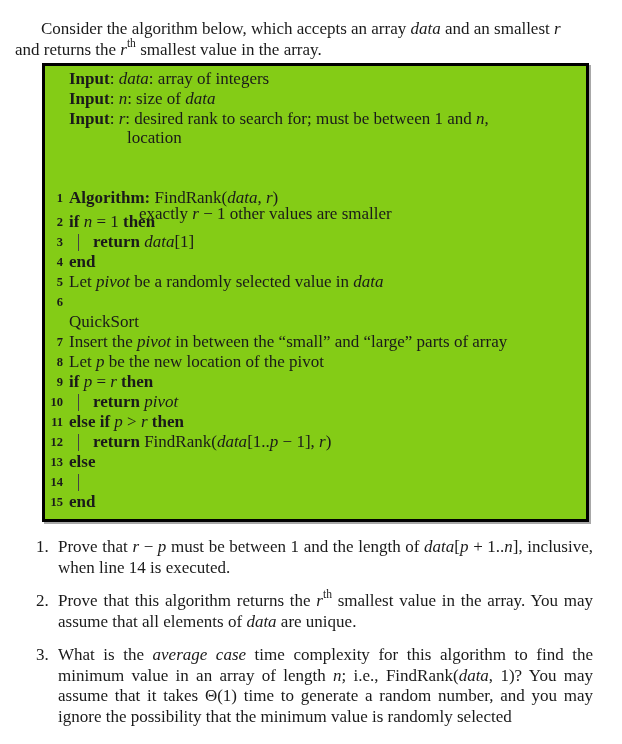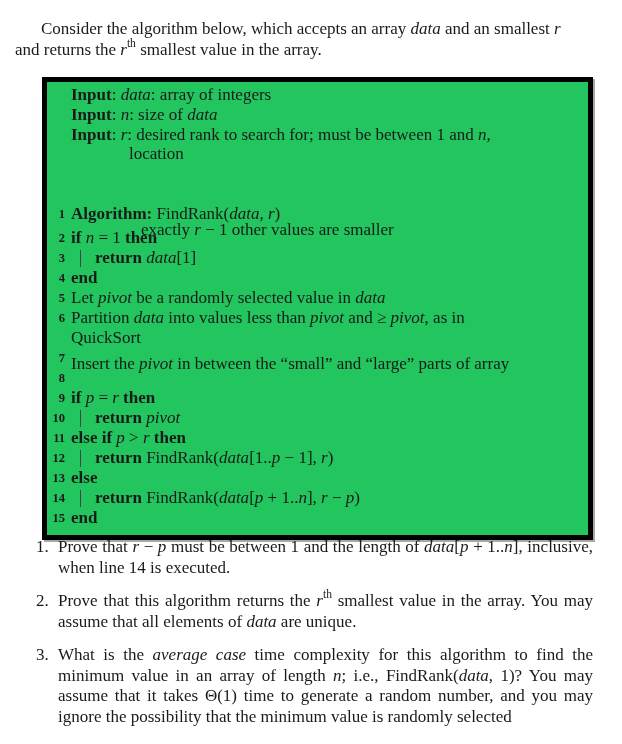--- a/index.html
+++ b/index.html
@@ -28,26 +28,26 @@
       font-family: "Liberation Serif", "DejaVu Serif", serif;
       font-size: 17px;
       line-height: 21px;
       text-align: justify;
     }
     .intro .p1 { text-indent: 26px; }
 
     .algo-box {
       position: absolute;
       left: 42px;
-      top: 77px;
+      top: 63px;
       width: 541px;
       height: 453px;
-      border: 5px solid #000000;
+      border: 3px solid #000000;
       box-shadow: 2px 2px 0 #a8a8a8;
-      background: #22c55e;
+      background: #84cc16;
     }
     .algo-line {
       position: absolute;
       font-family: "Liberation Serif", "DejaVu Serif", serif;
       font-size: 17px;
       line-height: 20px;
       white-space: nowrap;
     }
     .lineno {
       position: absolute;
@@ -133,33 +133,33 @@
   <div class="algo-line" style="left:24px; top:186px;">
     <b>end</b>
   </div>
 
   <span class="lineno" style="left:-2px; top:206px;">5</span>
   <div class="algo-line" style="left:24px; top:206px;">
     <span>Let </span><i>pivot</i><span> be a randomly selected value in </span><i>data</i>
   </div>
 
   <span class="lineno" style="left:-2px; top:226px;">6</span>
-  <div class="algo-line" style="left:24px; top:226px;">
-    <span>Partition </span><i>data</i><span> into values less than </span><i>pivot</i><span> and ≥ </span><i>pivot</i><span>, as in</span>
-  </div>
   <div class="algo-line" style="left:24px; top:246px;">
     <span>QuickSort</span>
   </div>
 
   <span class="lineno" style="left:-2px; top:266px;">7</span>
-  <div class="algo-line" style="left:24px; top:266px;margin-top:6px;">
+  <div class="algo-line" style="left:24px; top:266px;">
     <span>Insert the </span><i>pivot</i><span> in between the “small” and “large” parts of array</span>
   </div>
 
   <span class="lineno" style="left:-2px; top:286px;">8</span>
+  <div class="algo-line" style="left:24px; top:286px;">
+    <span>Let </span><i>p</i><span> be the new location of the pivot</span>
+  </div>
 
   <span class="lineno" style="left:-2px; top:306px;">9</span>
   <div class="algo-line" style="left:24px; top:306px;">
     <b>if</b> <i>p</i><span> = </span><i>r</i> <b>then</b>
   </div>
 
   <span class="lineno" style="left:-2px; top:326px;">10</span>
   <span class="bar" style="left:33px; top:328px;"></span>
   <div class="algo-line" style="left:48px; top:326px;">
     <b>return</b> <i>pivot</i>
@@ -176,23 +176,20 @@
     <b>return</b><span> FindRank(</span><i>data</i><span>[1..</span><i>p</i><span> − 1], </span><i>r</i><span>)</span>
   </div>
 
   <span class="lineno" style="left:-2px; top:386px;">13</span>
   <div class="algo-line" style="left:24px; top:386px;">
     <b>else</b>
   </div>
 
   <span class="lineno" style="left:-2px; top:406px;">14</span>
   <span class="bar" style="left:33px; top:408px;"></span>
-  <div class="algo-line" style="left:48px; top:406px;">
-    <b>return</b><span> FindRank(</span><i>data</i><span>[</span><i>p</i><span> + 1..</span><i>n</i><span>], </span><i>r</i><span> − </span><i>p</i><span>)</span>
-  </div>
 
   <span class="lineno" style="left:-2px; top:426px;">15</span>
   <div class="algo-line" style="left:24px; top:426px;">
     <b>end</b>
   </div>
 </div>
 
 <div class="questions">
   <div class="q">
     <span class="num">1.</span>

